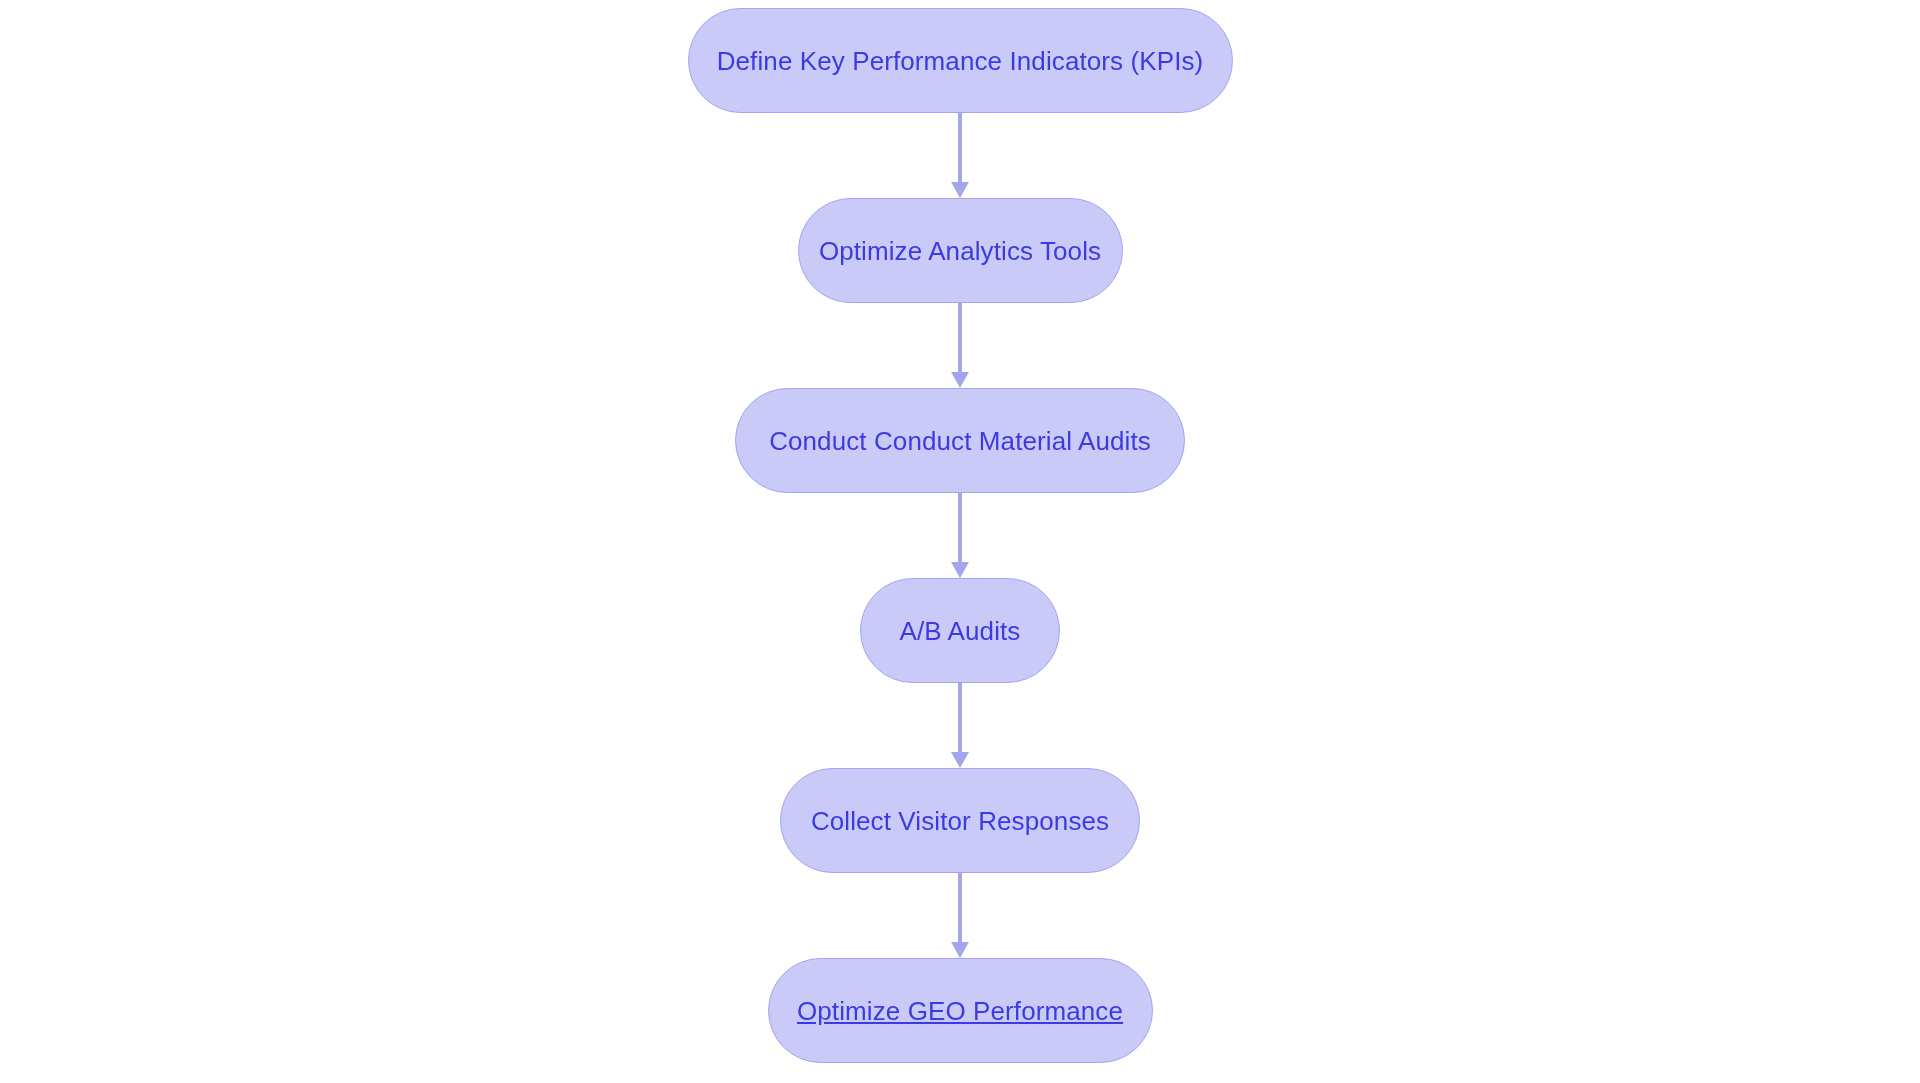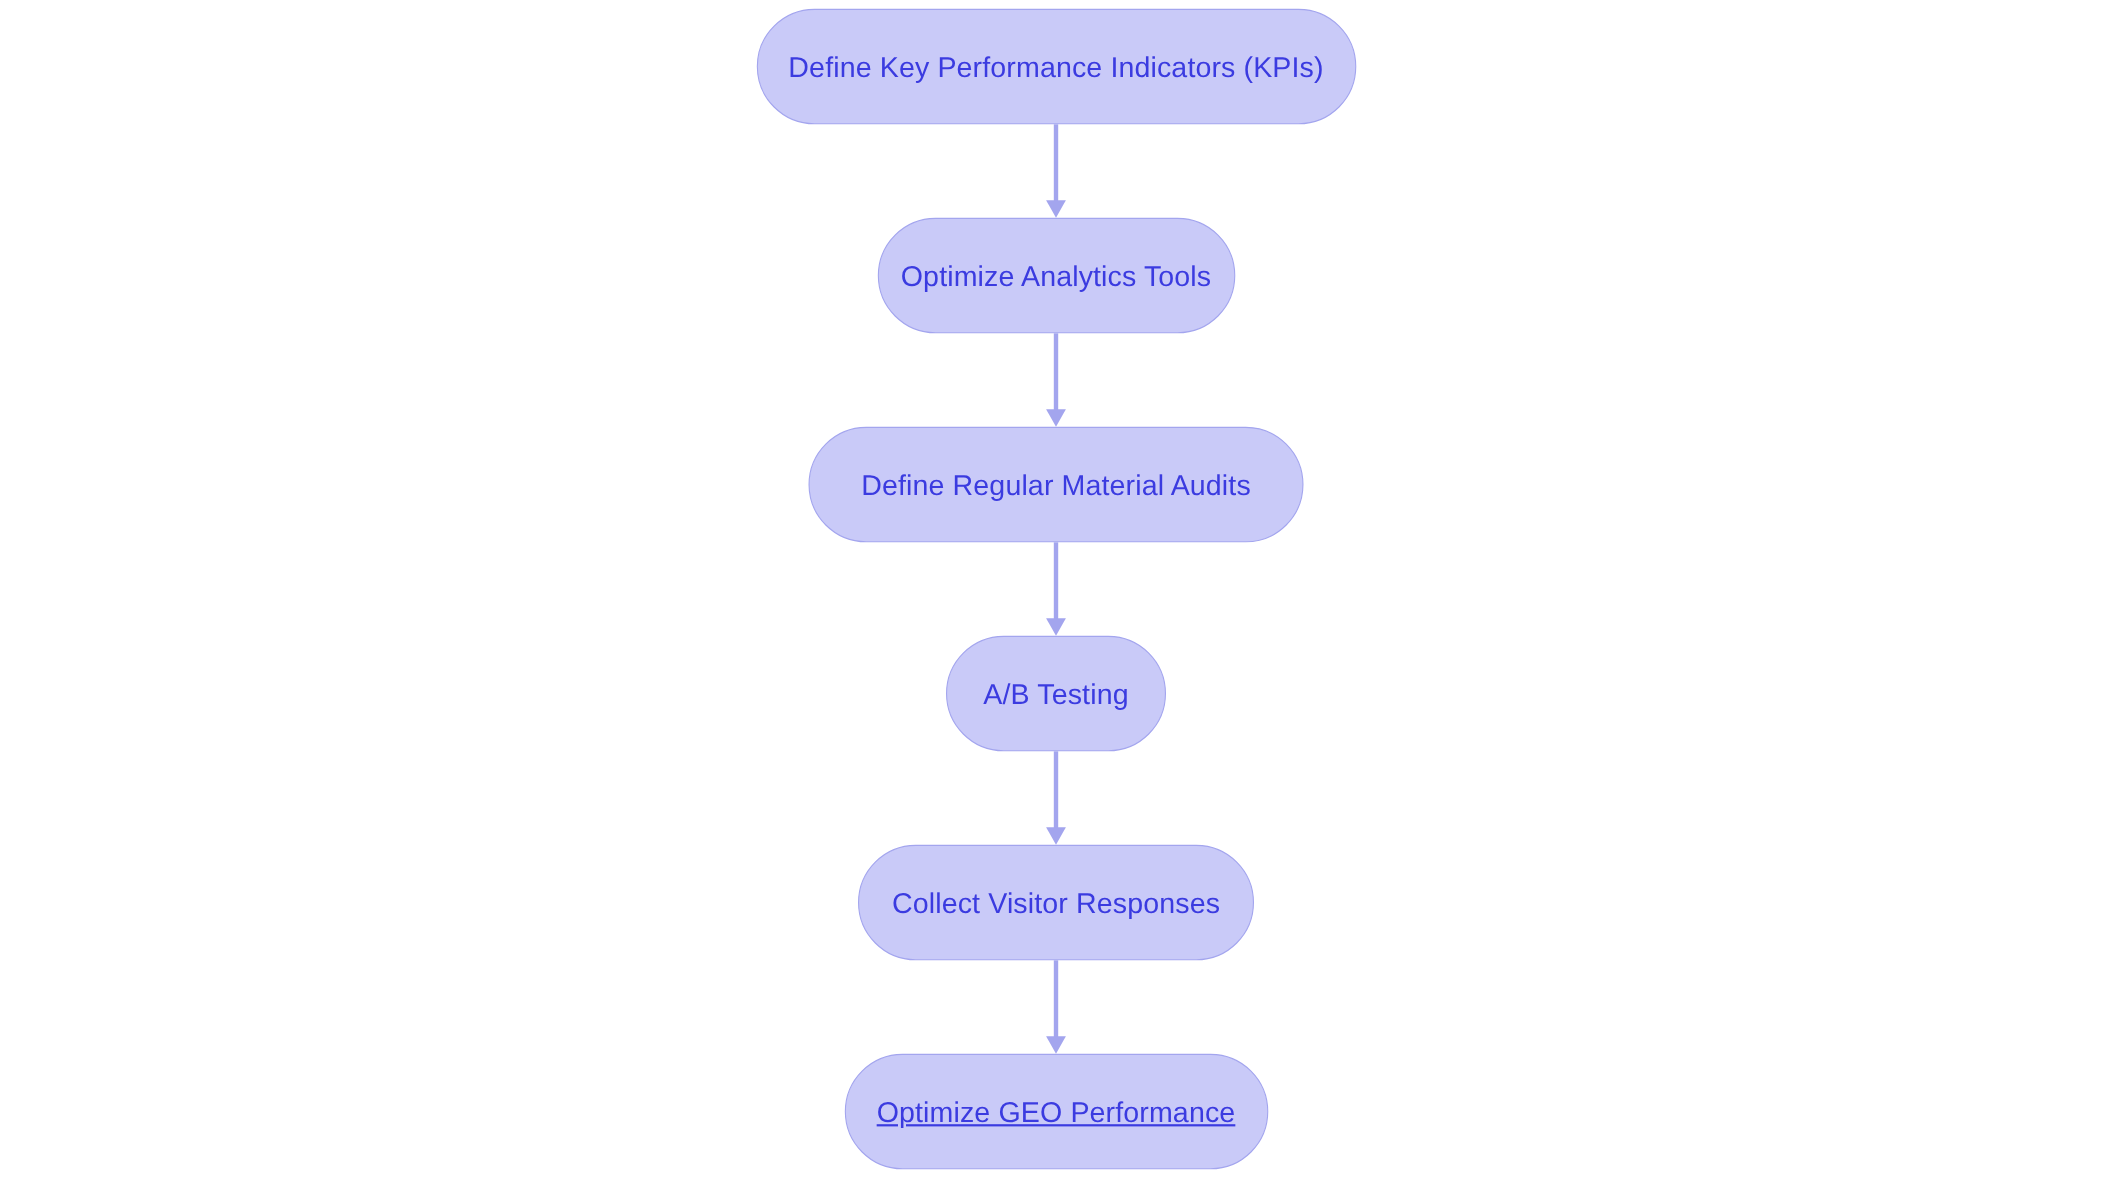--- a/index.html
+++ b/index.html
@@ -105,32 +105,32 @@
     </div>
   </div>
 
   <div class="connector">
     <div class="connector-line"></div>
     <div class="connector-head"></div>
   </div>
 
   <div class="flow-row">
     <div class="node w-3">
-      <span>Define Regular Material Audits</span>
+      <span>Conduct Conduct Material Audits</span>
     </div>
   </div>
 
   <div class="connector">
     <div class="connector-line"></div>
     <div class="connector-head"></div>
   </div>
 
   <div class="flow-row">
     <div class="node w-4">
-      <span>A/B Testing</span>
+      <span>A/B Audits</span>
     </div>
   </div>
 
   <div class="connector">
     <div class="connector-line"></div>
     <div class="connector-head"></div>
   </div>
 
   <div class="flow-row">
     <div class="node w-5">

